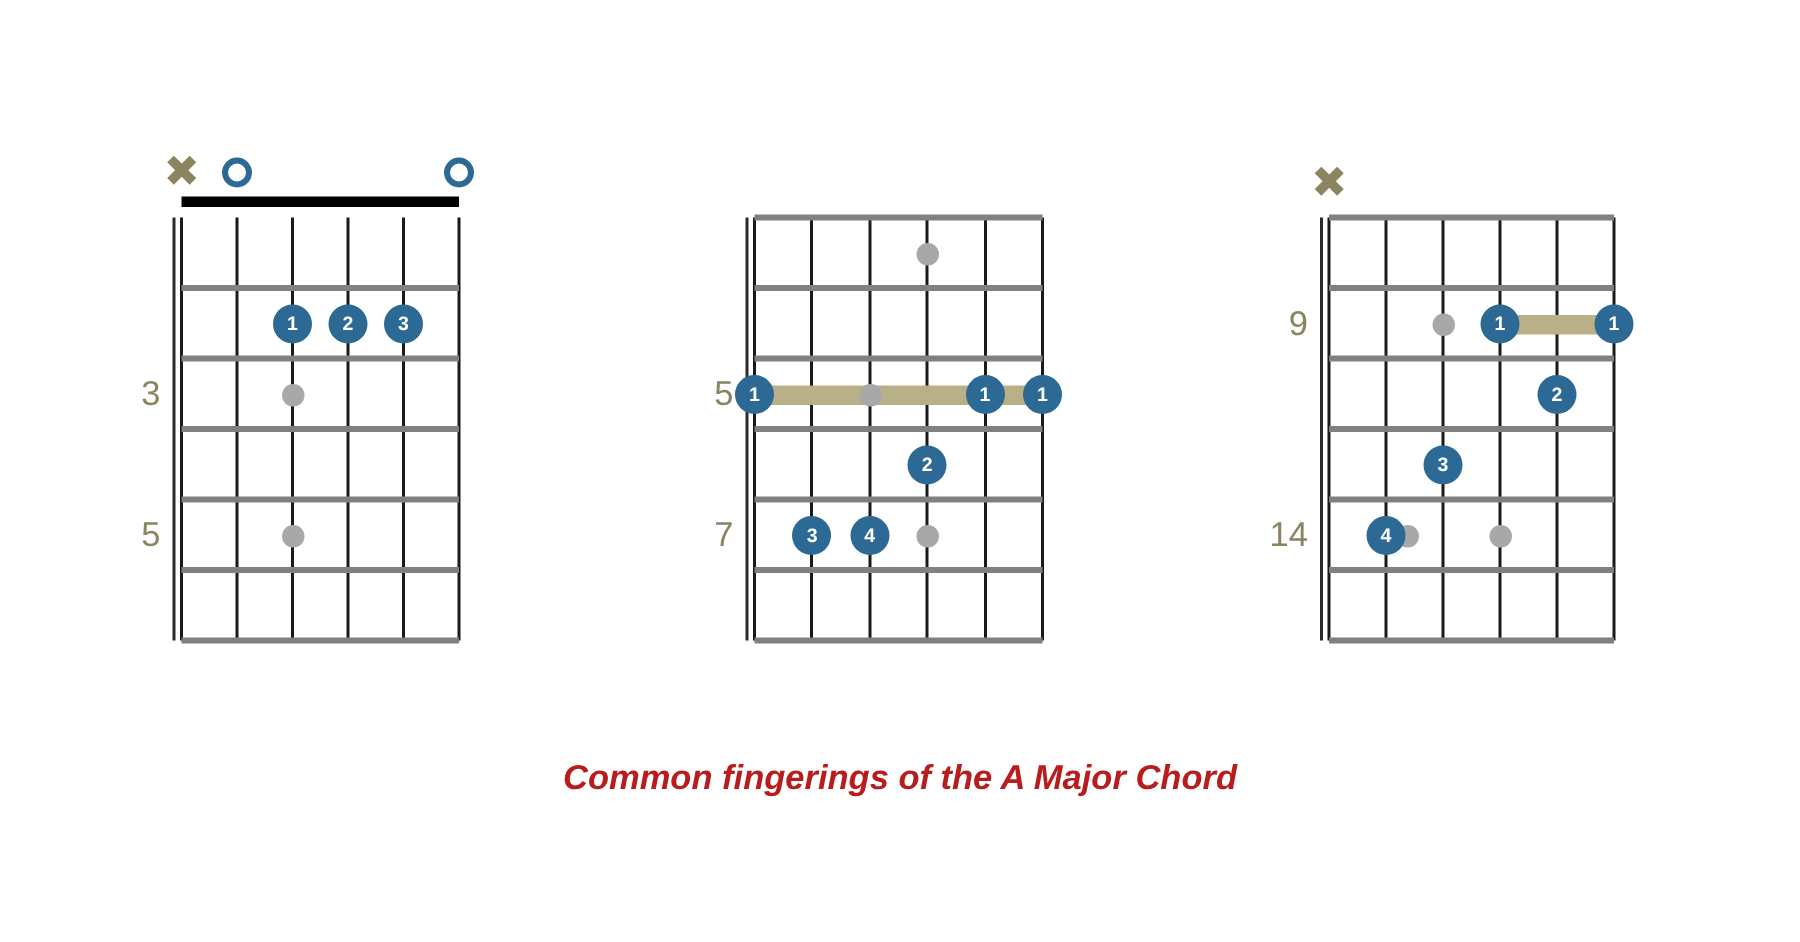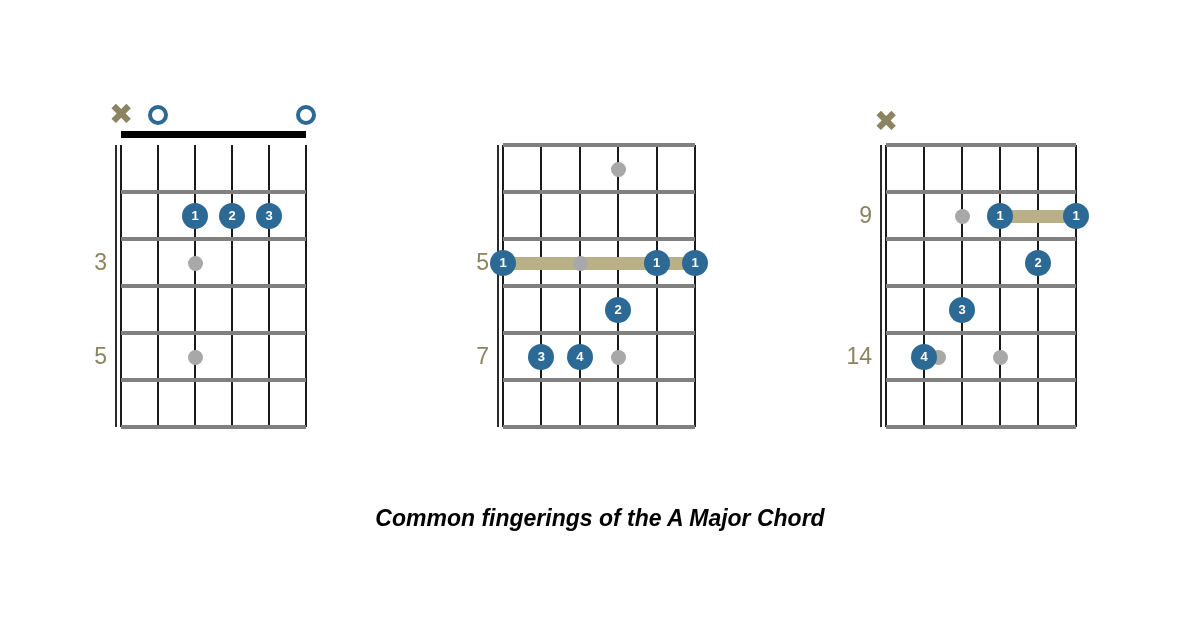--- a/index.html
+++ b/index.html
@@ -71,21 +71,21 @@
     text-align:right;
     font-family:"Liberation Sans", sans-serif;
   }
 
   
   .caption{
     position:absolute;
     left:0;width:1200px;
     text-align:center;
     font-style:italic;font-weight:bold;
-    font-size:23px;color:#000000;
+    font-size:23px;color:#b91c1c;
     font-family:"Liberation Sans", sans-serif;
   }
 </style>
 </head>
 <body>
 
 <div id="stage">
     <div class="diagram" style="left: 0px; top: 0px;">
       <div class="board" style="left: 121px; top: 145px; width: 185px; height: 282px;">
         <div class="string" style="left: -1px;"></div>

